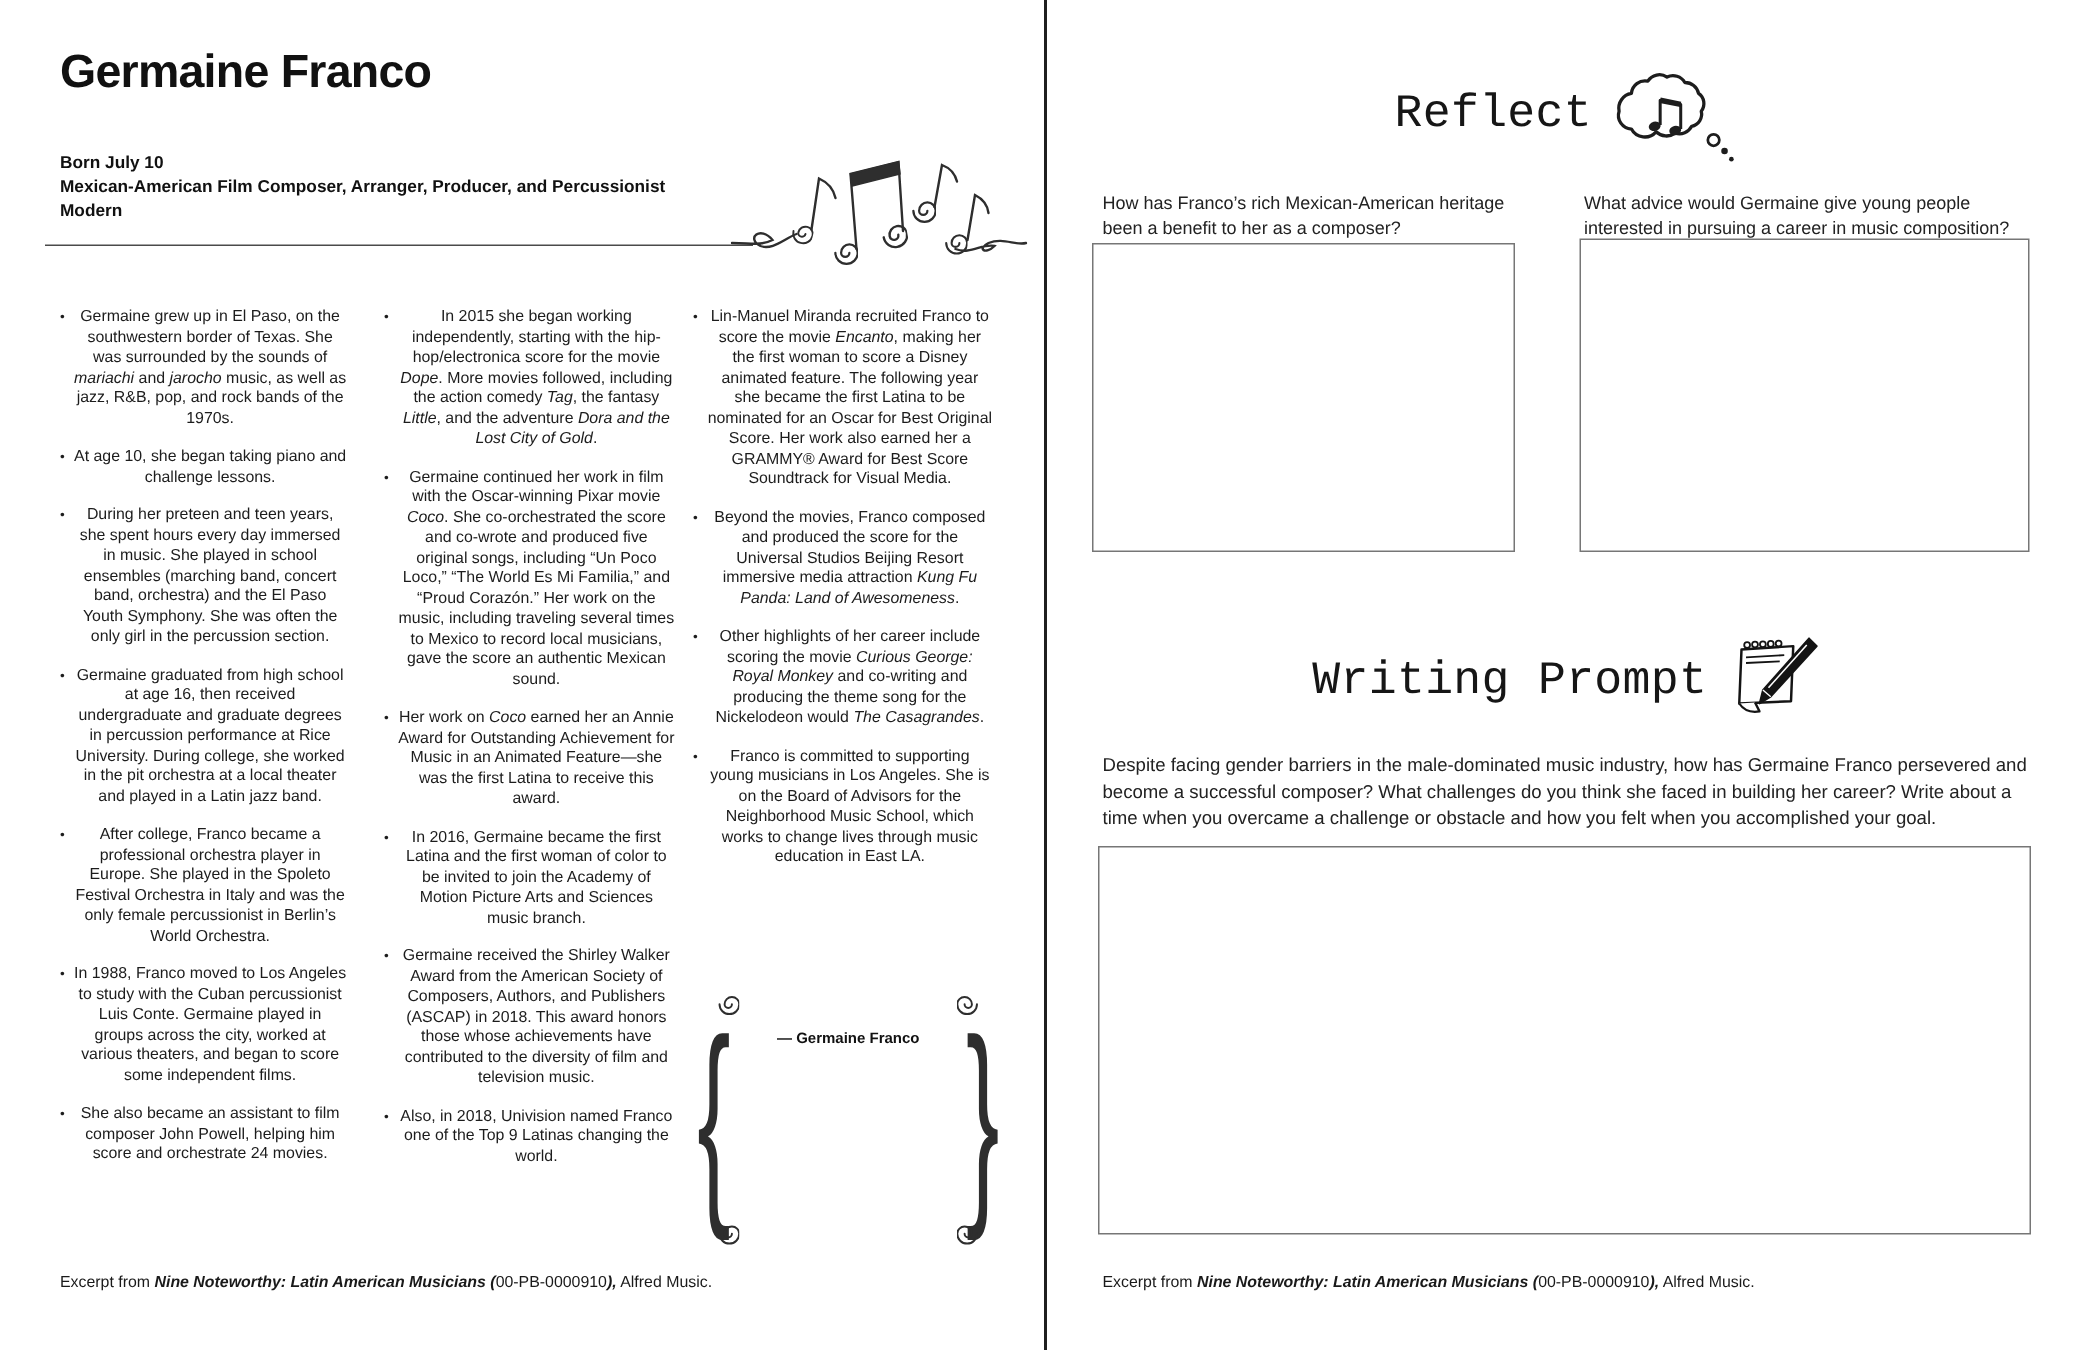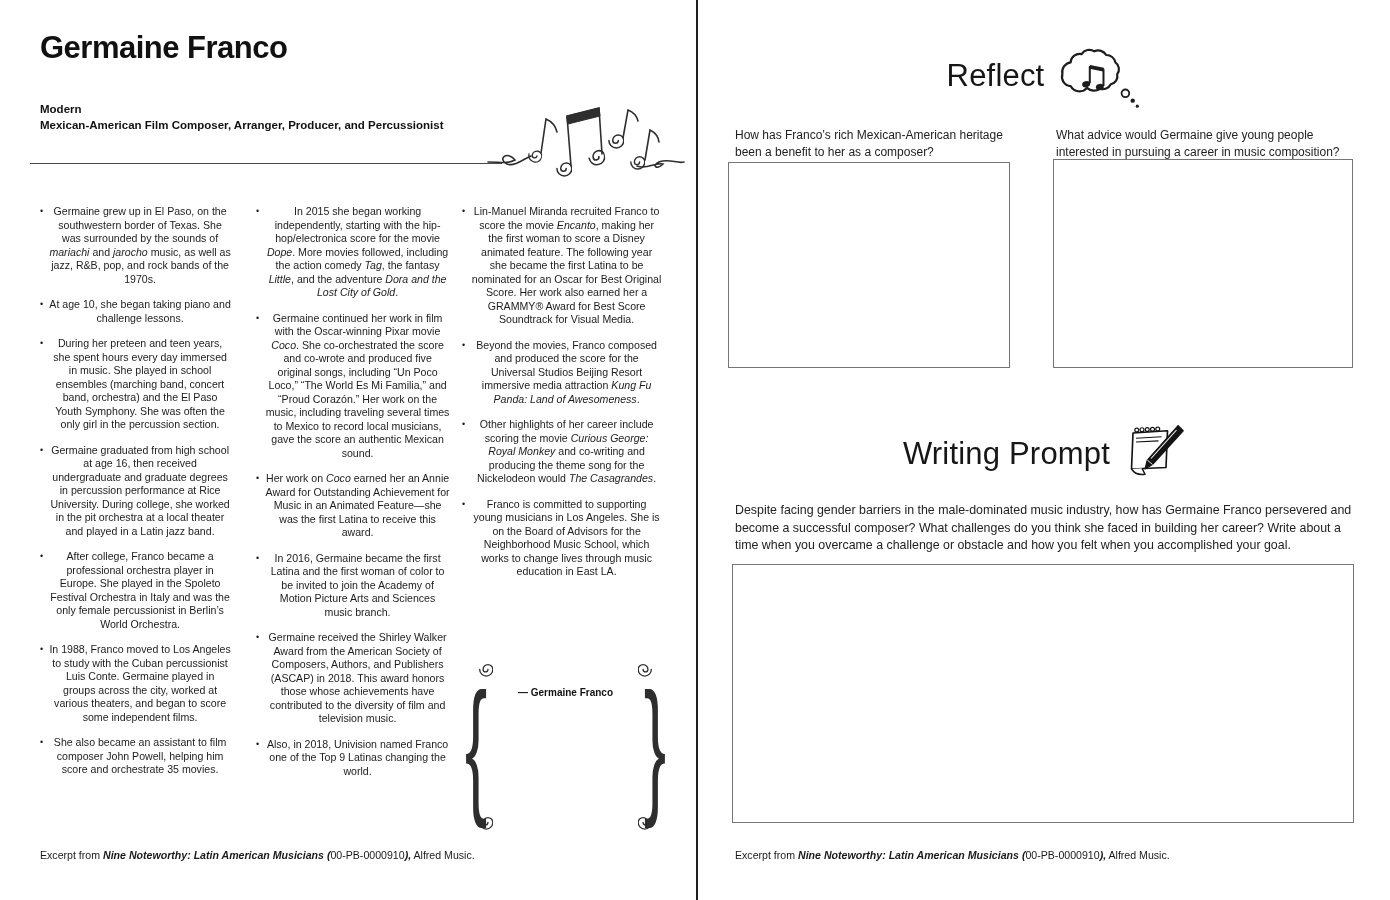--- a/index.html
+++ b/index.html
@@ -48,21 +48,21 @@
   #quote-center{flex:1;padding:18px 2px 0 2px;text-align:center;}
   #quote-text{font-size:9.7px;line-height:1.52;color:#3a3a3a;}
   #quote-attrib{margin-top:9px;font-size:10px;font-weight:bold;color:#111;}
 
   
   .footer{position:absolute;top:849px;font-size:10.6px;color:#1a1a1a;}
   #footer-left{left:40px;}
   #footer-right{left:38px;}
 
   
-  .big-heading{font-size:31px;color:#161616;font-weight:500;letter-spacing:.2px;}
+  .big-heading{font-size:31px;color:#161616;font-weight:500;letter-spacing:.2px;font-family:Liberation Mono, monospace;}
   #reflect-heading{position:absolute;left:0;right:0;top:44px;display:flex;align-items:center;justify-content:center;gap:12px;}
   #writing-heading{position:absolute;left:0;right:0;top:424px;display:flex;align-items:center;justify-content:center;gap:14px;}
 
   .question{position:absolute;top:127px;font-size:12px;line-height:1.38;color:#222;}
   #question-1{left:38px;width:292px;}
   #question-2{left:359px;width:312px;}
 
   .answer-box{position:absolute;border:1px solid #767676;background:#fff;}
   #reflect-box-1{left:31px;top:162px;width:280px;height:204px;}
   #reflect-box-2{left:356px;top:159px;width:298px;height:207px;}
@@ -80,22 +80,23 @@
       <path d="M10.6,8 a2.6,2.6 0 1 1 -5.2,0 a5.2,5.2 0 1 1 10.4,0 a7,7 0 1 1 -14,0" fill="none" stroke="#2e2e2e" stroke-width="1.4" stroke-linecap="round"></path>
     </symbol>
   </defs>
 </svg>
 
 <div class="page" id="page-left">
 
   <div id="title">Germaine Franco</div>
 
   <div id="subtitle">
+    <div>Born July 10</div>
+    <div>Mexican-American Film Composer, Arranger, Producer, and Percussionist</div>
     <div>Modern</div>
-    <div>Mexican-American Film Composer, Arranger, Producer, and Percussionist</div>
   </div>
 
   <div id="header-rule"></div>
 
   <svg id="notes-doodle" viewBox="0 0 198 90" fill="none" stroke="#2e2e2e" stroke-width="1.6" stroke-linecap="round">
     <path d="M1,66 C14,66 20,68 28,64 C20,54 10,63 20,68 C28,71 36,63 44,60"></path>
     <use href="#spiral" x="40" y="52" width="15" height="15" transform="rotate(14 48 60)"></use>
     <path d="M54,57 L59,23 q9,4 11,13"></path>
     <use href="#spiral" x="68" y="64" width="17" height="17"></use>
     <path d="M84,70 L80,20 L112,12 L115,58"></path>
@@ -128,21 +129,21 @@
       <div class="bullet">
         <span class="dot">•</span>
         <span class="btext"><span>After college, Franco became a professional orchestra player in Europe. She played in the Spoleto Festival Orchestra in Italy and was the only female percussionist in Berlin’s World Orchestra.</span></span>
       </div>
       <div class="bullet">
         <span class="dot">•</span>
         <span class="btext"><span>In 1988, Franco moved to Los Angeles to study with the Cuban percussionist Luis Conte. Germaine played in groups across the city, worked at various theaters, and began to score some independent films.</span></span>
       </div>
       <div class="bullet">
         <span class="dot">•</span>
-        <span class="btext"><span>She also became an assistant to film composer John Powell, helping him score and orchestrate 35 movies.</span></span>
+        <span class="btext"><span>She also became an assistant to film composer John Powell, helping him score and orchestrate 24 movies.</span></span>
       </div>
     </div>
   <div class="bio-col" id="bio-col-2">
       <div class="bullet">
         <span class="dot">•</span>
         <span class="btext"><span>In 2015 she began working independently, starting with the hip-hop/electronica score for the movie </span><span class="it">Dope</span><span>. More movies followed, including the action comedy </span><span class="it">Tag</span><span>, the fantasy </span><span class="it">Little</span><span>, and the adventure </span><span class="it">Dora and the Lost City of Gold</span><span>.</span></span>
       </div>
       <div class="bullet">
         <span class="dot">•</span>
         <span class="btext"><span>Germaine continued her work in film with the Oscar-winning Pixar movie </span><span class="it">Coco</span><span>. She co-orchestrated the score and co-wrote and produced five original songs, including “Un Poco Loco,” “The World Es Mi Familia,” and “Proud Corazón.” Her work on the music, including traveling several times to Mexico to record local musicians, gave the score an authentic Mexican sound.</span></span>

